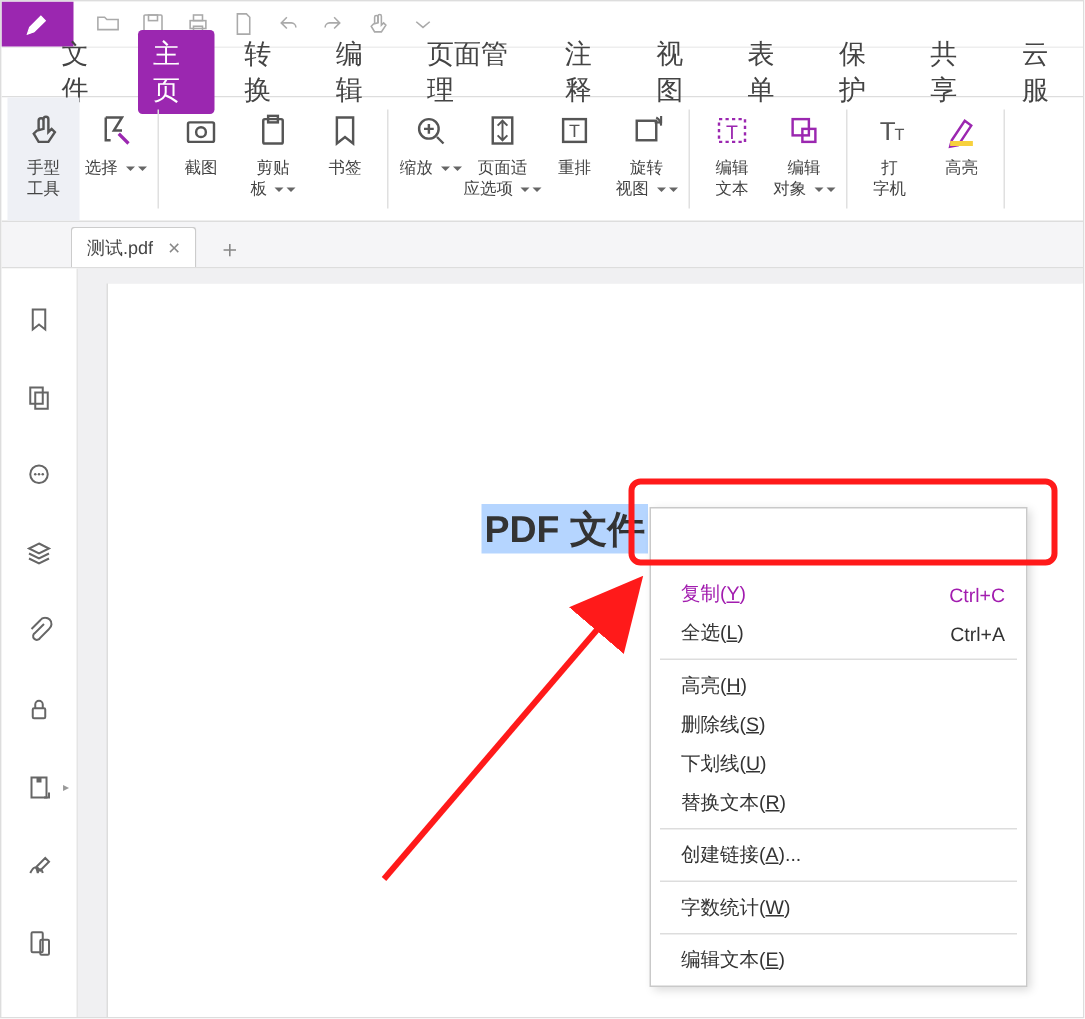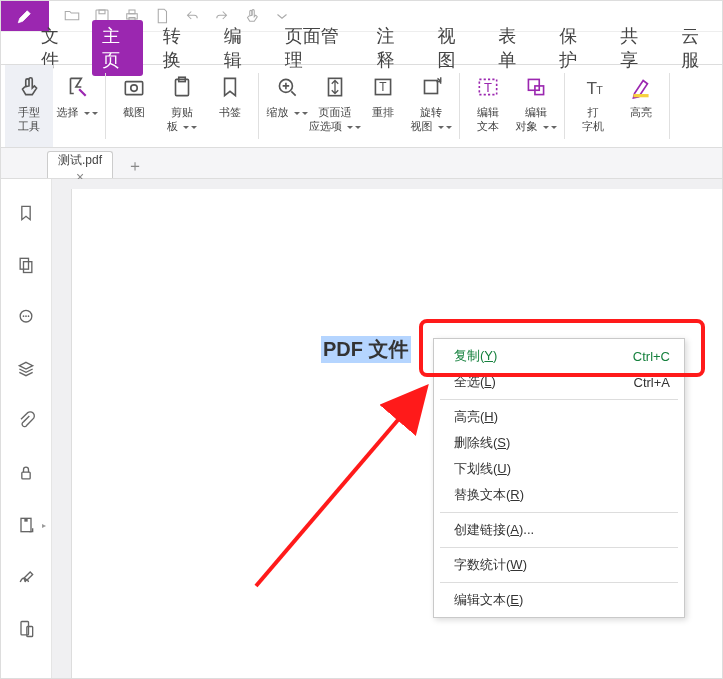--- a/index.html
+++ b/index.html
@@ -21,38 +21,38 @@
   .ribbon{height:82px;display:flex;align-items:stretch;border-bottom:1px solid #ddd;background:#fff;padding:0 4px;}
   .rbtn{width:48px;display:flex;flex-direction:column;align-items:center;justify-content:flex-start;padding-top:6px;cursor:pointer;font-size:11px;color:#444;line-height:14px;text-align:center;}
   .rbtn.sel{background:#eef0f5;text-align:center;}
   .rbtn .ricon{height:32px;display:flex;align-items:center;justify-content:center;}
   .rbtn .rlabel{margin-top:2px;white-space:pre;}
   .rbtn .drop::after{content:"";display:inline-block;margin-left:2px;border:3px solid transparent;border-top-color:#666;transform:translateY(2px);}
   .vsep{width:1px;background:#e0e0e0;margin:8px 4px;}
 
   
   .doctabs{height:30px;background:#f5f5f7;display:flex;align-items:flex-end;padding-left:46px;border-bottom:1px solid #ddd;}
-  .doctab{height:26px;background:#fff;border:1px solid #ccc;border-bottom:none;display:flex;align-items:center;padding:0 10px;font-size:12px;color:#444;border-radius:3px 3px 0 0;margin-right:6px;flex-direction:column;}
+  .doctab{height:26px;background:#fff;border:1px solid #ccc;border-bottom:none;display:flex;align-items:center;padding:0 10px;gap:10px;font-size:12px;color:#444;border-radius:3px 3px 0 0;margin-right:6px;}
   .doctab .x{color:#888;cursor:pointer;font-size:14px;}
   .newtab{width:24px;height:24px;display:flex;align-items:center;justify-content:center;color:#888;font-size:16px;cursor:pointer;margin-left:4px;}
 
   
   .bodyrow{display:flex;height:calc(100% - 30px - 32px - 82px - 30px);}
   .sidebar{width:50px;background:#fff;border-right:1px solid #e5e5e5;display:flex;flex-direction:column;align-items:center;gap:24px;padding-top:20px;color:#666;}
   .sidebar .sbtn{width:28px;height:28px;display:flex;align-items:center;justify-content:center;cursor:pointer;position:relative;}
   .sidebar .sbtn .mini-chevron{position:absolute;right:-6px;top:50%;transform:translateY(-50%);font-size:8px;color:#999;}
   .doc{flex:1;background:#f0f0f2;position:relative;overflow:hidden;}
   .page{position:absolute;left:20px;top:10px;right:0;bottom:0;background:#fff;box-shadow:-1px 0 0 #ddd;}
 
-  .seltext{position:absolute;left:320px;top:335px;font-size:20px;font-weight:600;color:#333;background:#b5d5ff;padding:0 2px;}
+  .seltext{position:absolute;left:320px;top:335px;font-size:25px;font-weight:600;color:#333;background:#b5d5ff;padding:0 2px;}
 
   
   .ctxmenu{position:absolute;left:432px;top:337px;width:250px;background:#fff;border:1px solid #c9c9c9;box-shadow:2px 2px 6px rgba(0,0,0,0.15);font-size:13px;color:#333;padding:4px 0;z-index:5;}
   .ctxmenu .mi{display:flex;align-items:center;justify-content:space-between;padding:4px 14px 4px 20px;cursor:default;}
-  .ctxmenu .mi.disabled{color:#15803d;}
+  .ctxmenu .mi.disabled{color:#a21caf;margin-top:40px;}
   .ctxmenu .mi .lbl u{text-decoration:underline;}
   .ctxmenu .msep{height:1px;background:#ddd;margin:4px 6px;}
 
   
   .hl{position:absolute;left:418px;top:318px;width:278px;height:50px;border:4px solid #ff1a1a;border-radius:8px;z-index:10;pointer-events:none;}
 
   
   .arrow{position:absolute;left:245px;top:380px;width:195px;height:215px;z-index:9;pointer-events:none;}
 
   svg{display:block;}

